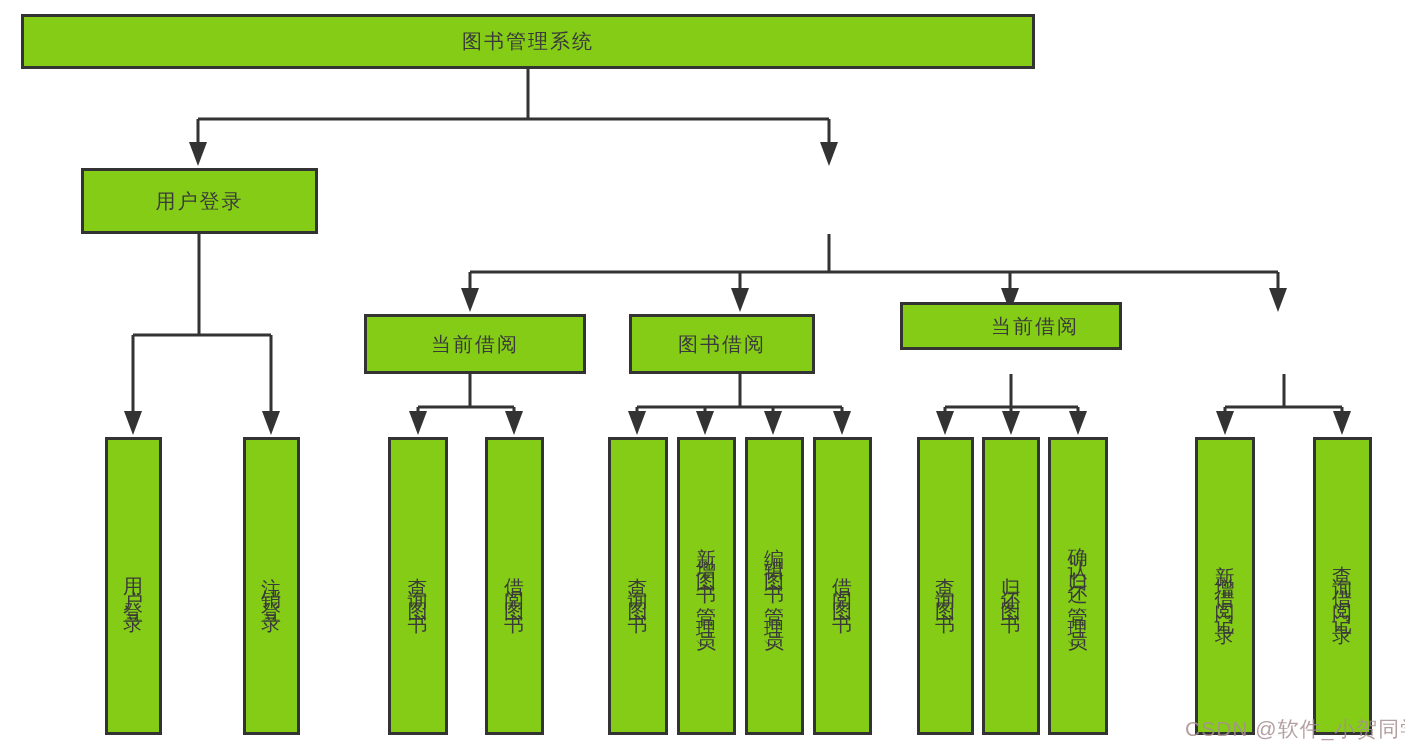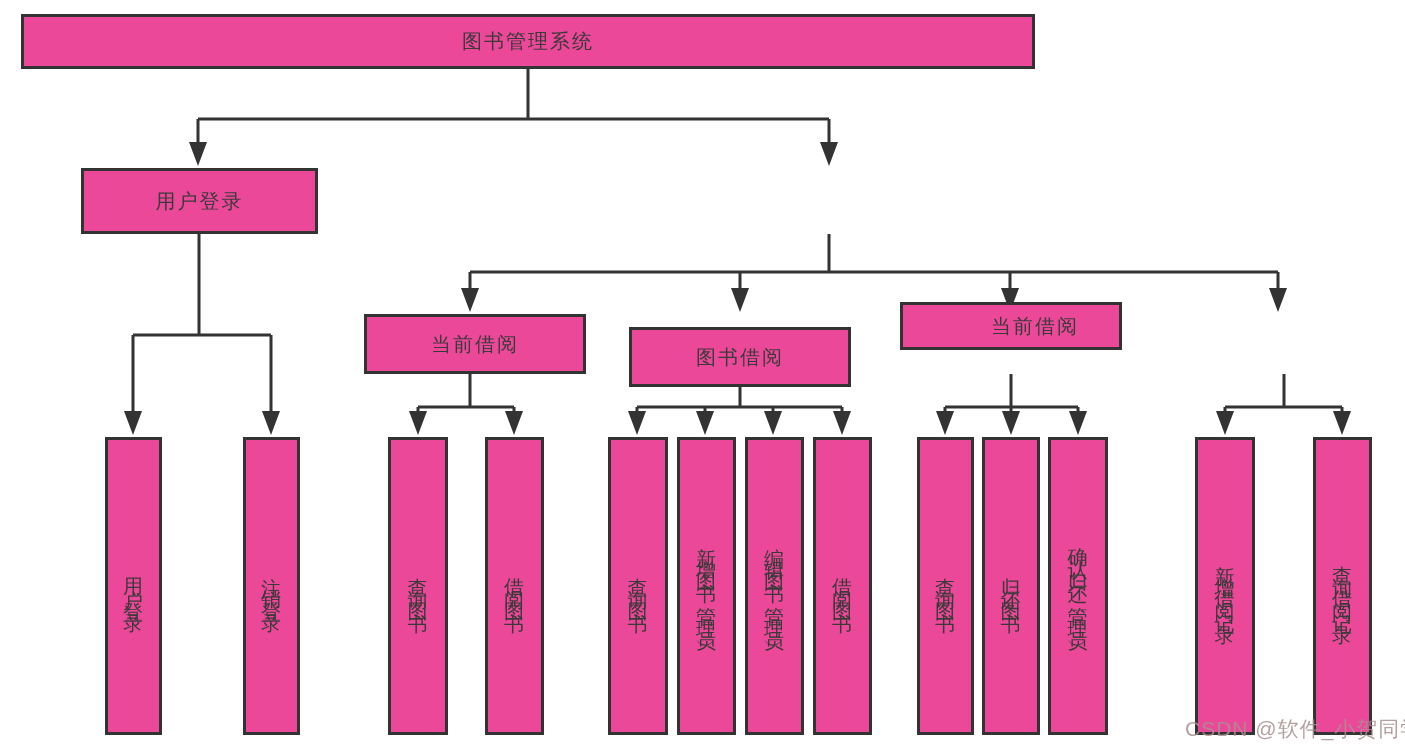--- a/index.html
+++ b/index.html
@@ -1,19 +1,19 @@
 <!DOCTYPE html>
 <html><head>
 <meta charset="utf-8">
 <style>
   html,body{margin:0;padding:0;background:#ffffff;}
   body{font-family:"Liberation Sans","DejaVu Sans",sans-serif;}
   .canvas{position:relative;width:1405px;height:747px;background:#ffffff;overflow:hidden;}
   .connectors{position:absolute;left:0;top:0;width:1405px;height:747px;}
-  .box{position:absolute;box-sizing:border-box;background:#ec4899;border:3px solid #333333;
+  .box{position:absolute;box-sizing:border-box;background:#84cc16;border:3px solid #333333;
        display:flex;align-items:center;justify-content:center;color:#3a3a3a;}
   .hbox{font-size:20px;letter-spacing:2px;white-space:nowrap;}
   .vbox span{writing-mode:vertical-rl;text-orientation:mixed;font-size:20px;
        letter-spacing:12px;line-height:1;}
   .watermark{position:absolute;left:1185px;top:715px;font-size:21px;white-space:nowrap;
        color:#a89090;opacity:.85;letter-spacing:1px;z-index:5;}
 </style>
 </head>
 <body>
 
@@ -54,21 +54,21 @@
     <span>图书管理系统</span>
   </div>
 
   <div class="box hbox" style="left:81px;top:168px;width:237px;height:66px;">
     <span>用户登录</span>
   </div>
 
   <div class="box hbox" style="left:364px;top:314px;width:222px;height:60px;">
     <span>当前借阅</span>
   </div>
-  <div class="box hbox" style="left:629px;top:314px;width:222px;height:60px;margin-top:13px;">
+  <div class="box hbox" style="left:629px;top:314px;width:186px;height:60px;">
     <span>图书借阅</span>
   </div>
   <div class="box hbox" style="left:900px;top:302px;width:222px;height:48px;padding-left:48px;">
     <span>当前借阅</span>
   </div>
 
   <div class="box vbox" style="left:105px;top:437px;width:57px;height:298px;">
     <span>用户登录</span>
   </div>
   <div class="box vbox" style="left:243px;top:437px;width:57px;height:298px;">

